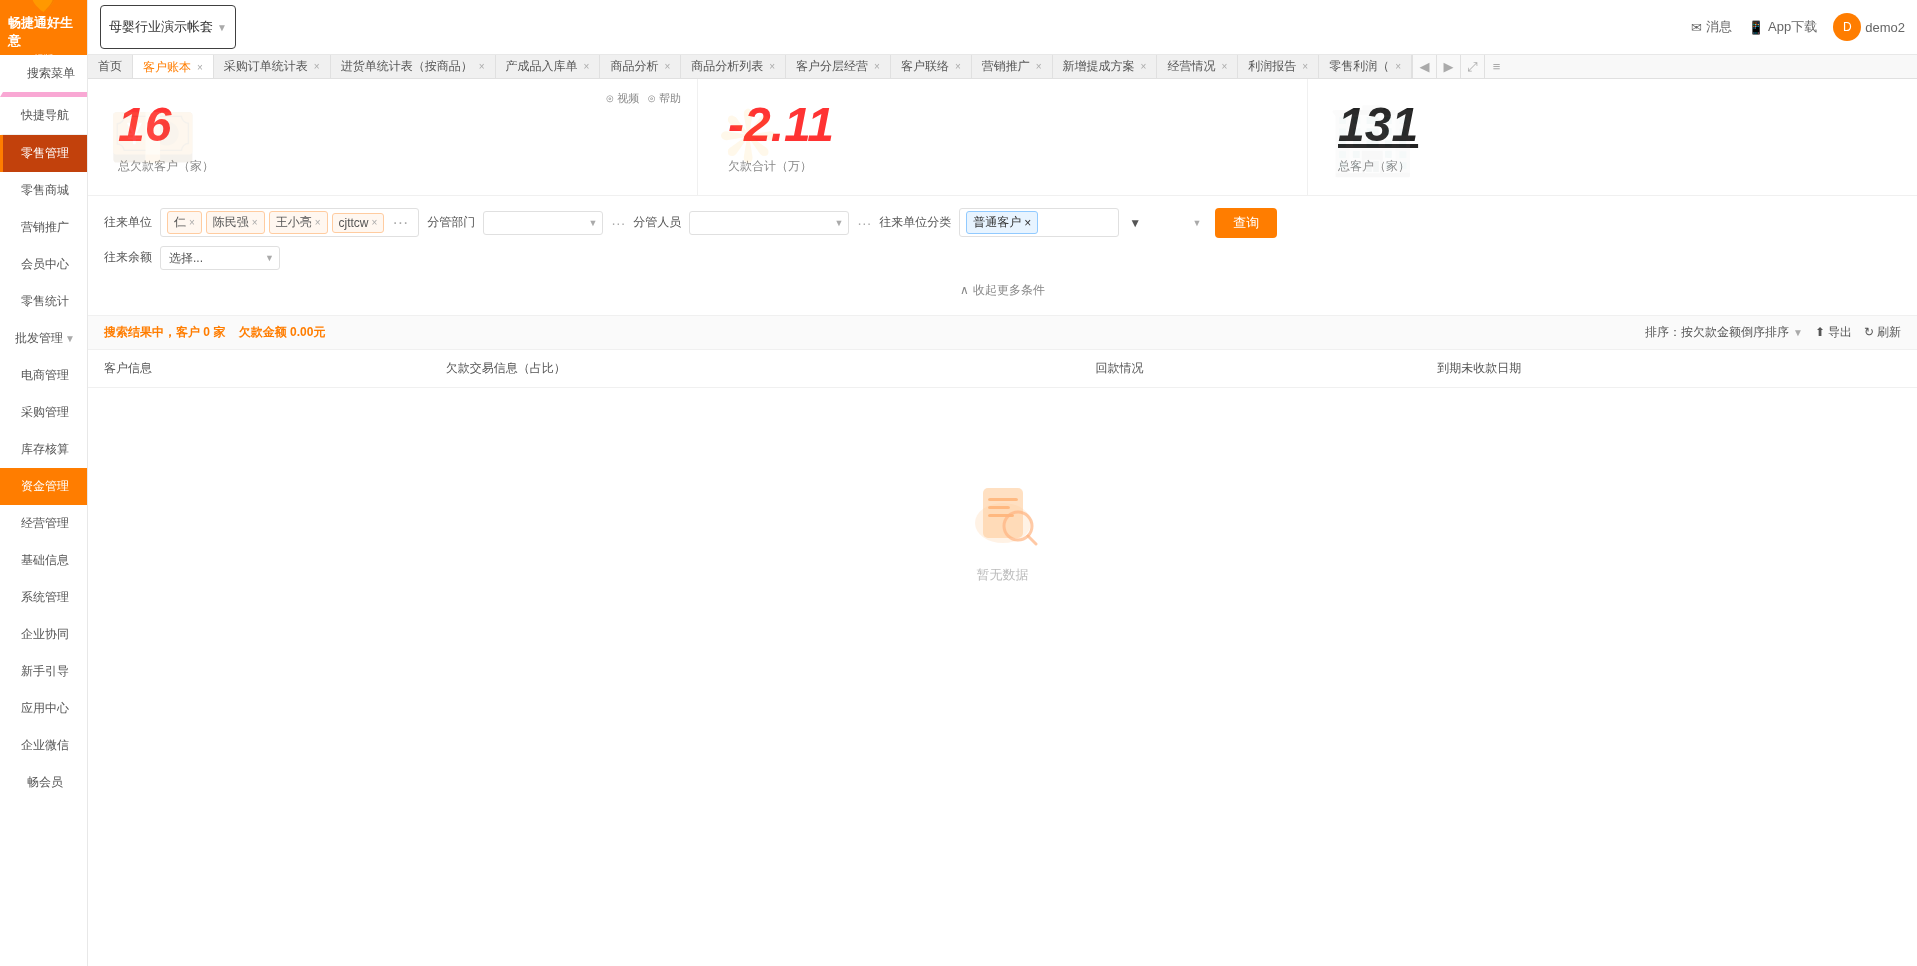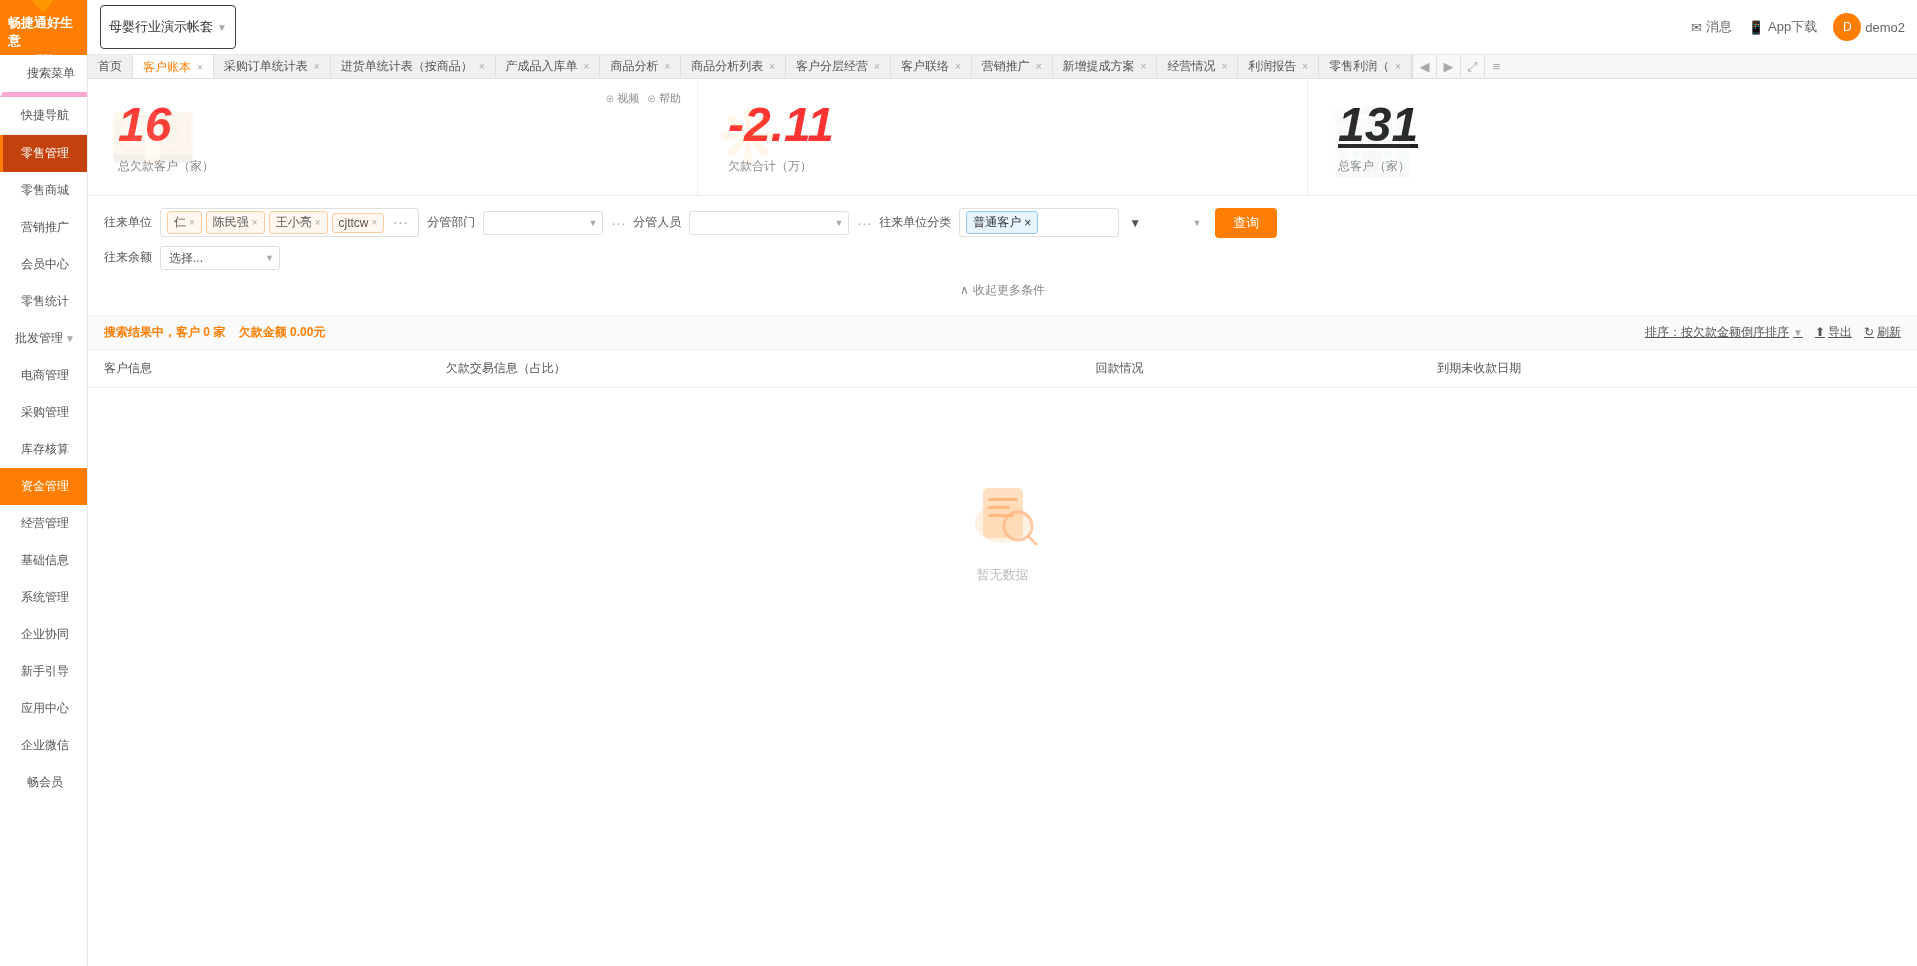--- a/index.html
+++ b/index.html
@@ -58,21 +58,21 @@
     .filter-input-tag { display: flex; align-items: center; border: 1px solid #e0e0e0; border-radius: 3px; padding: 2px 6px; background: white; min-width: 200px; flex-wrap: wrap; gap: 4px; }
     .filter-dots { color: #aaa; cursor: pointer; padding: 2px 4px; font-size: 16px; }
     .filter-customer-type-tag { background: #e8f4ff; border: 1px solid #91caff; border-radius: 3px; padding: 2px 6px; font-size: 12px; color: #333; display: flex; align-items: center; gap: 3px; }
 
     .collapse-btn { display: flex; align-items: center; justify-content: center; gap: 4px; color: #888; font-size: 12px; cursor: pointer; padding: 4px 0; }
 
     
     .results-bar { display: flex; align-items: center; justify-content: space-between; padding: 8px 16px; background: #fafafa; border-bottom: 1px solid #f0f0f0; }
     .results-info { font-size: 12px; color: #555; }
     .results-info span { color: #ff7d00; font-weight: bold; }
-    .results-actions { display: flex; align-items: center; gap: 12px; font-size: 12px; color: #555; text-decoration: underline; }
+    .results-actions { display: flex; align-items: center; gap: 12px; font-size: 12px; color: #555; }
     .results-sort { display: flex; align-items: center; gap: 4px; cursor: pointer; }
     .results-sort .sort-arrow { color: #aaa; font-size: 10px; }
     .result-action-btn { display: flex; align-items: center; gap: 3px; cursor: pointer; color: #555; }
 
     
     .data-table { width: 100%; border-collapse: collapse; }
     .data-table th { padding: 10px 16px; text-align: left; font-size: 12px; color: #555; font-weight: normal; border-bottom: 1px solid #f0f0f0; background: white; }
 
     
     .empty-state { display: flex; flex-direction: column; align-items: center; justify-content: flex-end; padding: 80px 20px; color: #ccc; font-size: 13px; }

